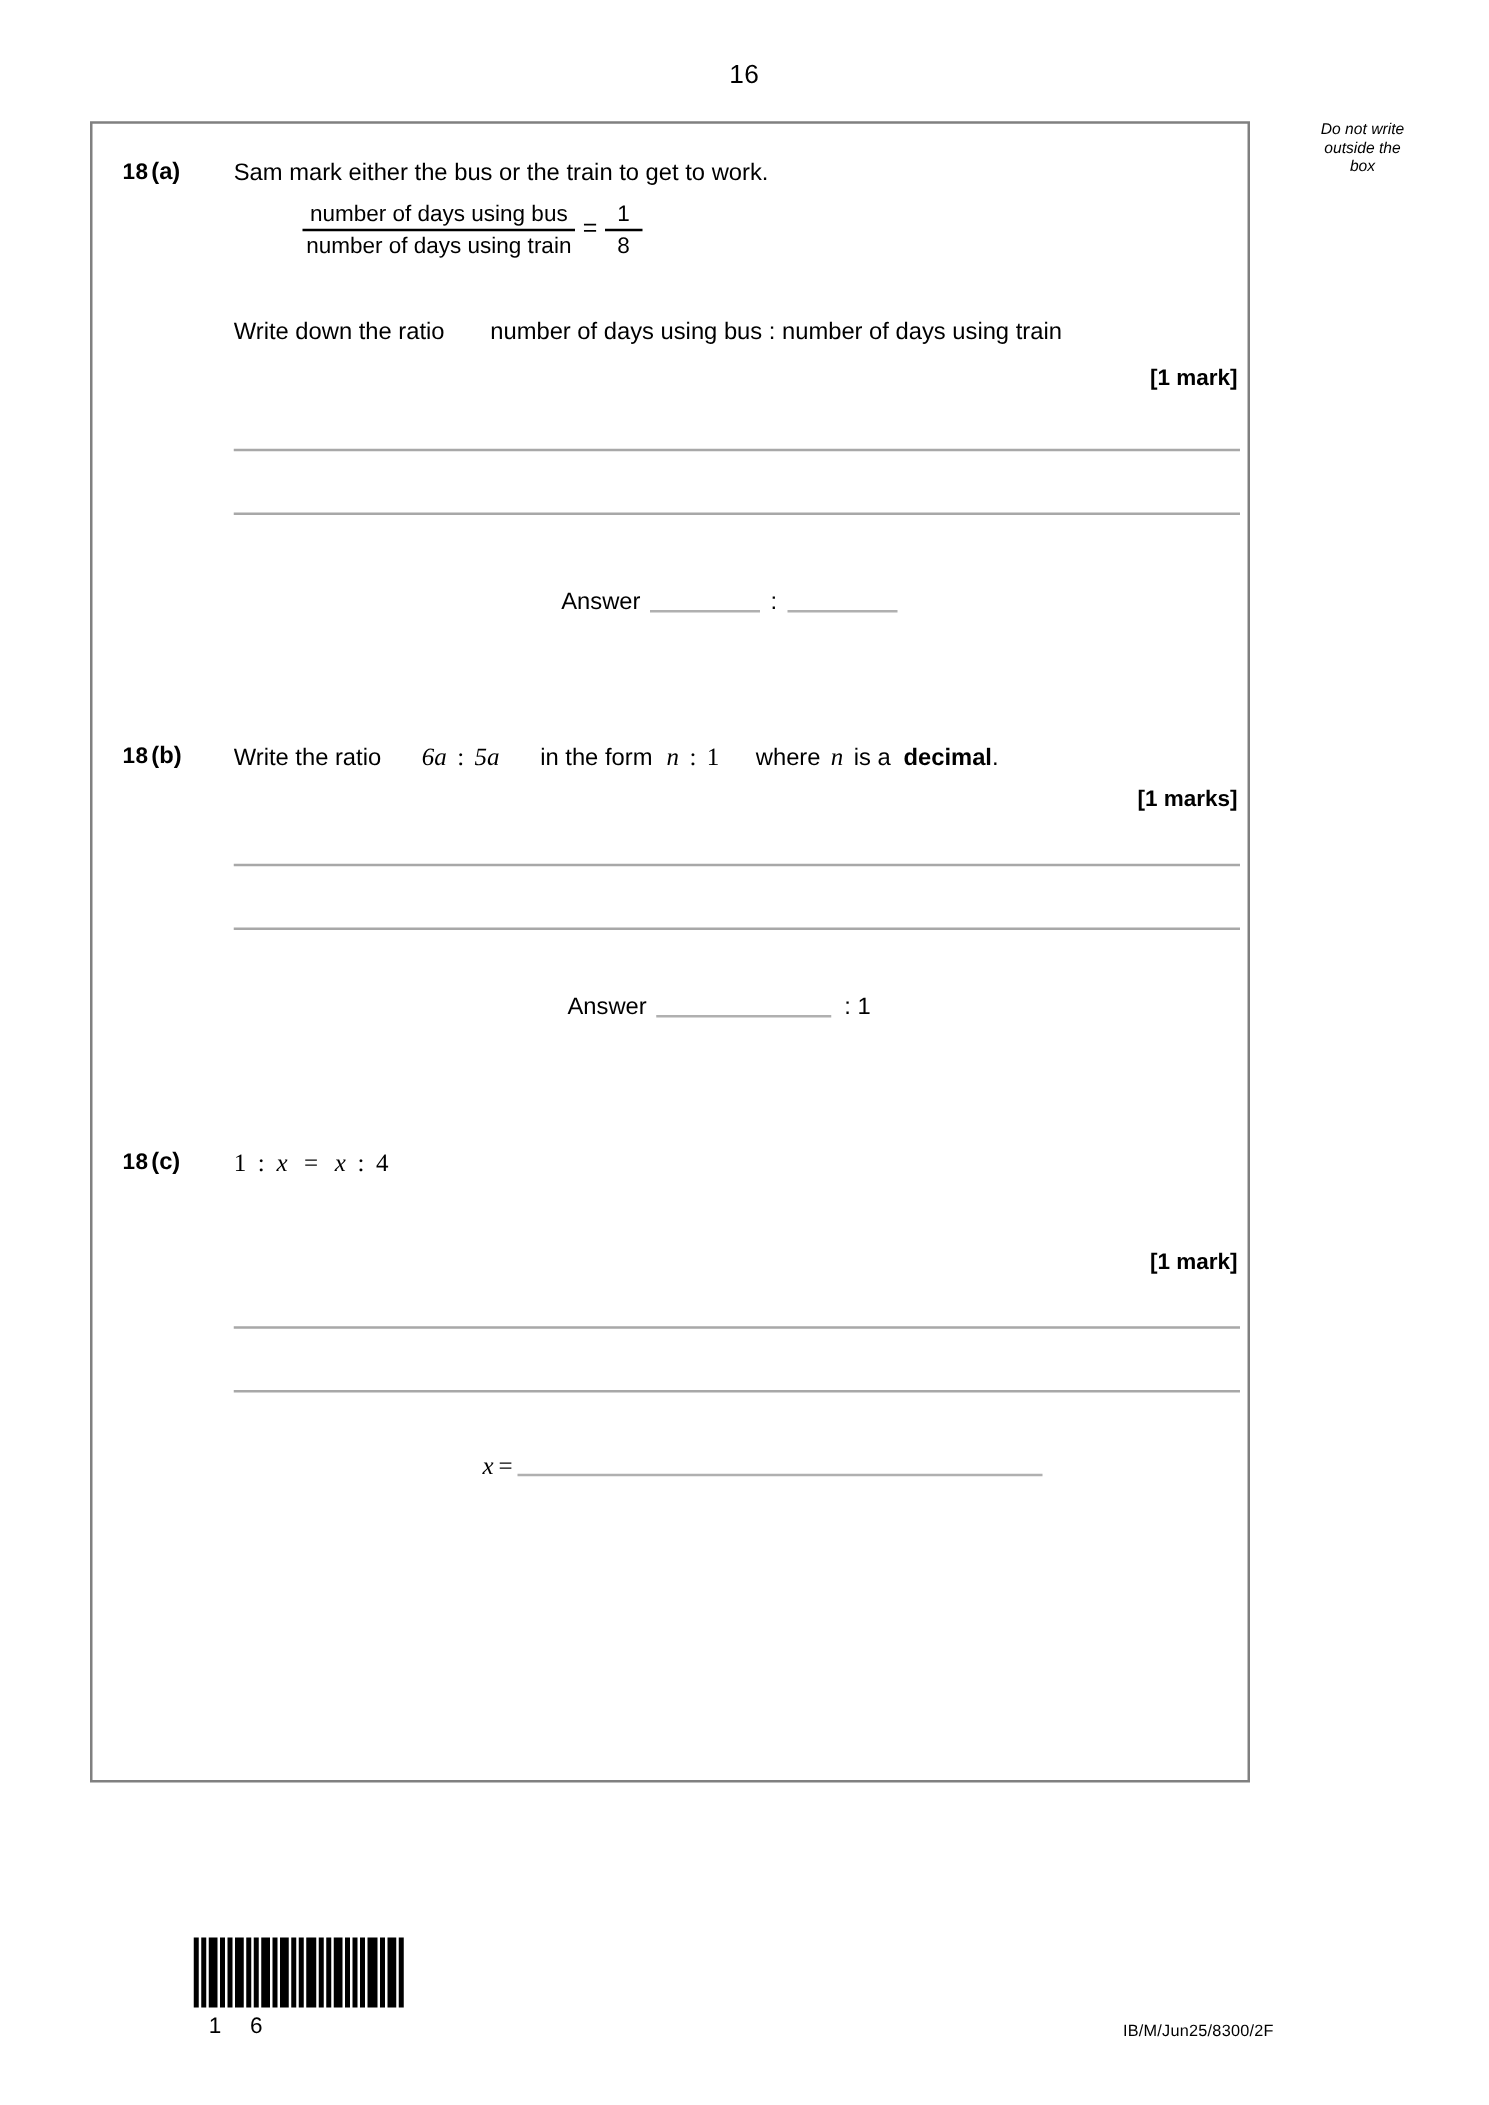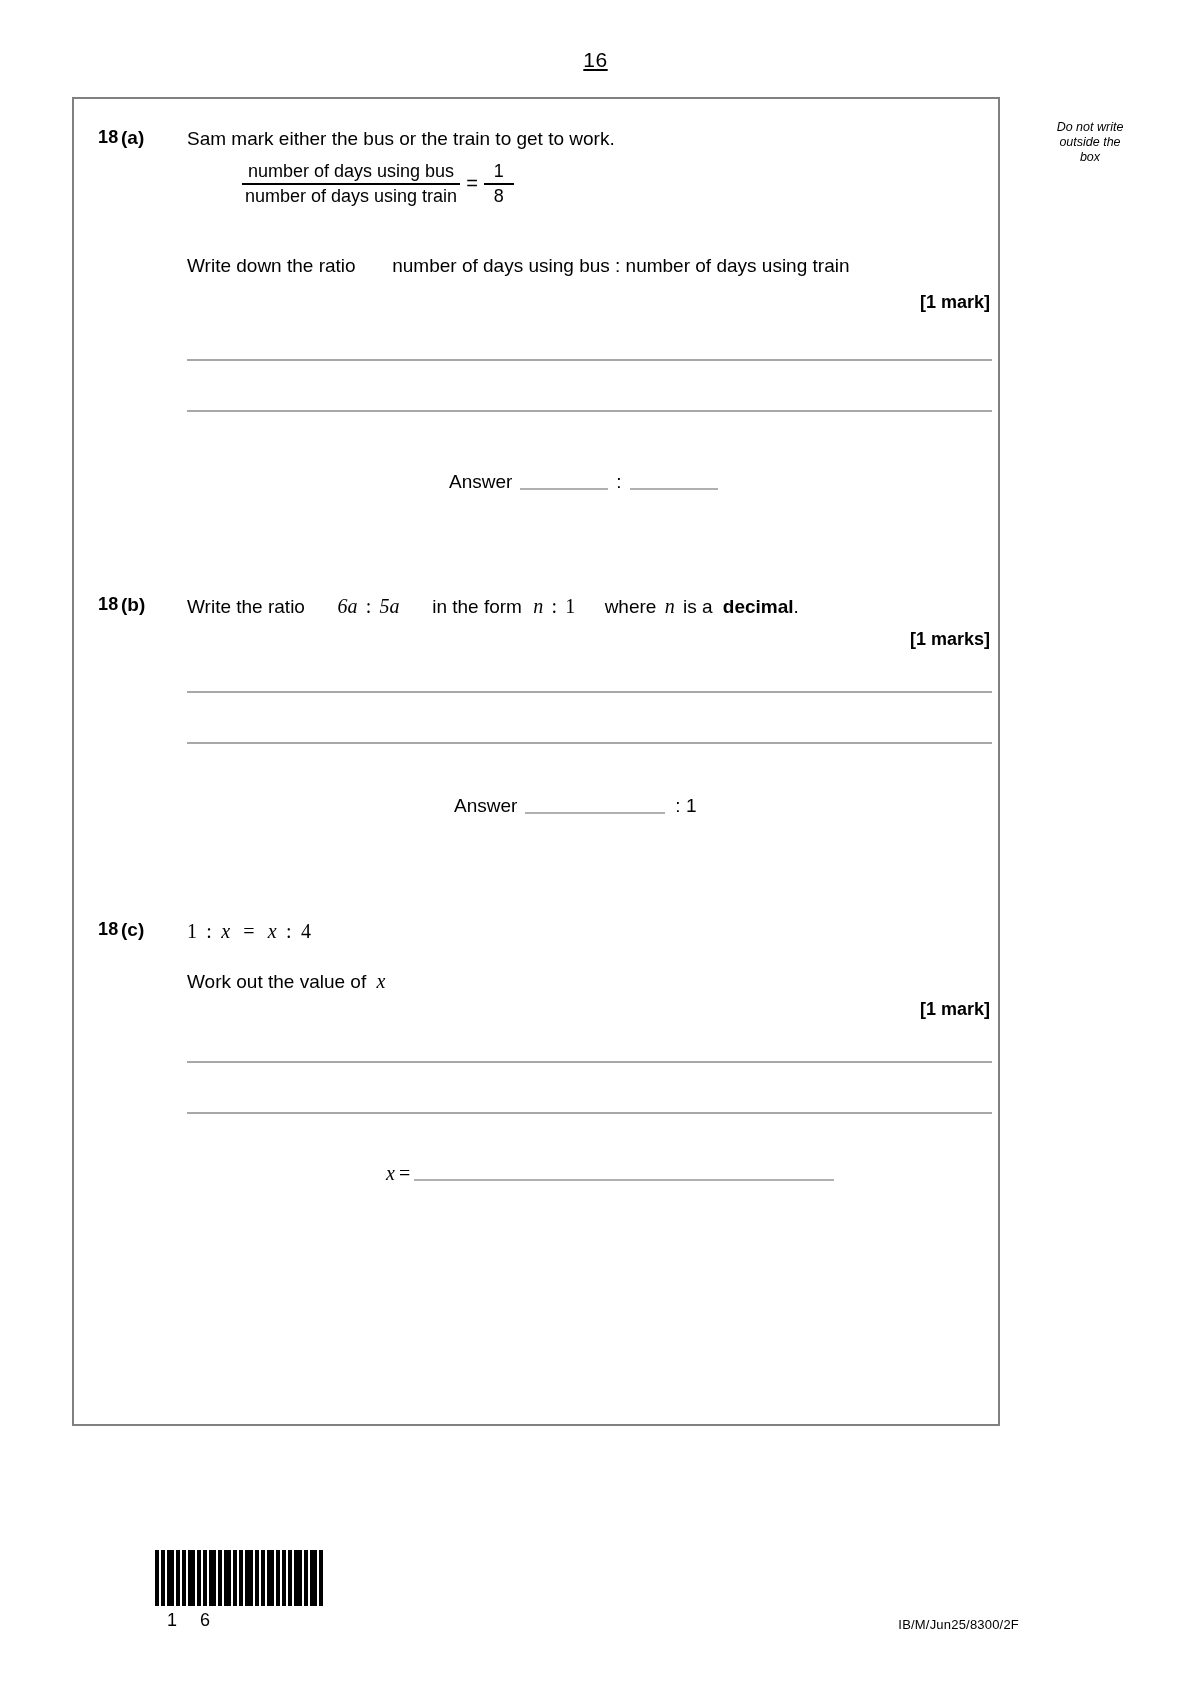--- a/index.html
+++ b/index.html
@@ -18,35 +18,33 @@
 
   
   .page-number {
     position: absolute;
     top: 48px;
     left: 0;
     width: 1191px;
     text-align: center;
     font-size: 21px;
     letter-spacing: 0.5px;
-    text-decoration: underline;
   }
 
   
   .do-not-write {
     position: absolute;
     top: 96px;
     left: 1010px;
     width: 160px;
     text-align: center;
     font-style: italic;
     font-size: 12.5px;
     line-height: 15px;
     color: #000;
-    margin-top: 24px;
   }
 
   
   .answer-box {
     position: absolute;
     top: 97px;
     left: 72px;
     width: 928px;
     height: 1329px;
     border: 2px solid #808080;
@@ -289,24 +287,20 @@
       <span class="mathnum">1</span>
       <span class="mathnum" style="margin:0 4px;">:</span>
       <span class="mathvar">x</span>
       <span class="mathnum" style="margin:0 8px;">=</span>
       <span class="mathvar">x</span>
       <span class="mathnum" style="margin:0 4px;">:</span>
       <span class="mathnum">4</span>
     </div>
   </div>
 
-  <div class="q-body" style="top:870px;">
-    <span>Work out the value of</span>
-    <span class="mathvar" style="margin-left:5px;">x</span>
-  </div>
   <div class="marks" style="top:900px;">[1 mark]</div>
 
   <div class="rule-line" style="top:962px;"></div>
   <div class="rule-line" style="top:1013px;"></div>
 
   <div class="answer-row" style="left:312px; top:1063px;">
     <span class="mathvar">x</span>
     <span class="mathnum" style="margin:0 4px;">=</span>
     <span class="blank blank-lg"></span>
   </div>

